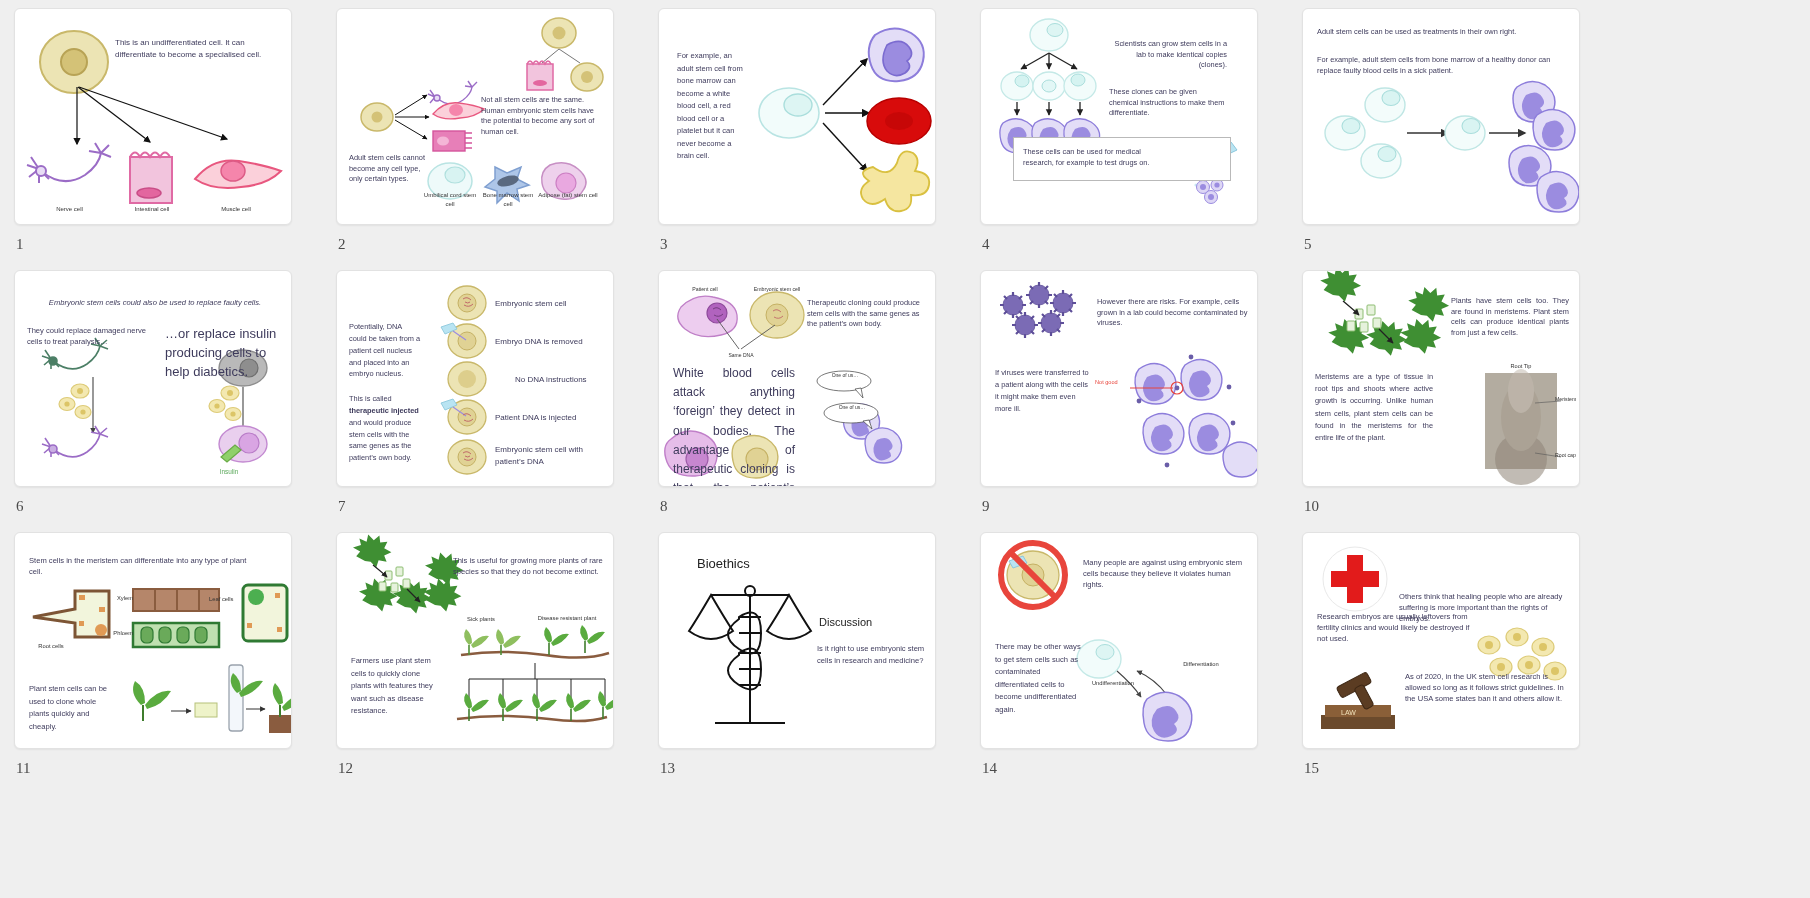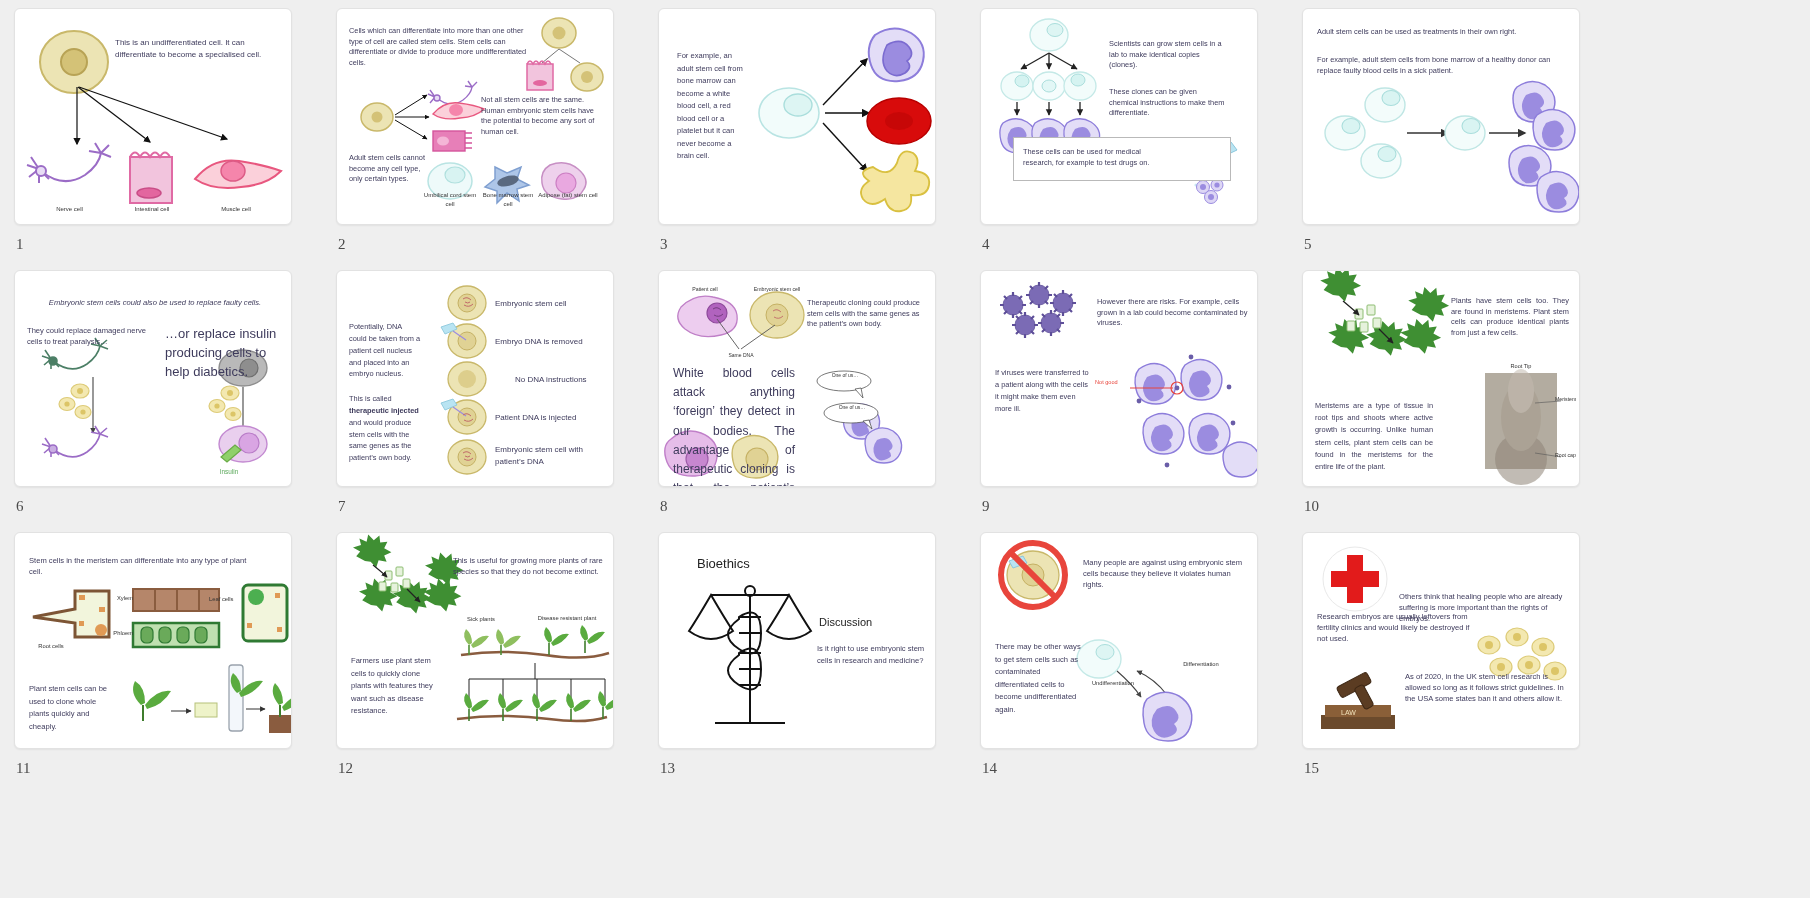--- a/index.html
+++ b/index.html
@@ -128,21 +128,20 @@
             <path d="M128,124 h7 M128,129 h7 M128,134 h7 M128,139 h7"></path>
           </g>
 
         <ellipse cx="113" cy="172" rx="22" ry="18" fill="#eefafa" stroke="#b9e4e3" stroke-width="1.5"></ellipse>
         <ellipse cx="118" cy="166" rx="10" ry="8" fill="#d8f3f2" stroke="#b0e0de" stroke-width="1.2"></ellipse>
         <path d="M158,158 l12,6 l14,-6 l-4,12 l12,6 l-12,4 l2,12 l-12,-8 l-10,10 l0,-12 l-12,-4 l10,-8 z" fill="#aec6e8" stroke="#7f9fd0" stroke-width="1.5"></path>
         <ellipse cx="171" cy="172" rx="11" ry="5" fill="#5a6980" transform="rotate(-15 171 172)"></ellipse>
         <path d="M213,156 q16,-6 28,4 q12,10 6,20 q-6,12 -22,10 q-18,-2 -20,-16 q-2,-12 8,-18 z" fill="#eed1ec" stroke="#c78fc4" stroke-width="1.5"></path>
         <circle cx="229" cy="174" r="10" fill="#e9a8e0" stroke="#cd7fc4" stroke-width="1.2"></circle>
       </svg>
-      <div class="txt" style="left:12px;top:17px;width:178px;font-size:7.4px;">Cells which can differentiate into more than one other type of cell are called stem cells. Stem cells can differentiate or divide to produce more undifferentiated cells.</div>
       <div class="txt" style="left:144px;top:86px;width:122px;font-size:7.4px;">Not all stem cells are the same. Human embryonic stem cells have the potential to become any sort of human cell.</div>
       <div class="txt" style="left:12px;top:144px;width:76px;font-size:7.4px;">Adult stem cells cannot become any cell type, only certain types.</div>
       <div class="lbl" style="left:84px;top:182px;width:58px;font-size:6px;line-height:1.5;">Umbilical cord stem cell</div>
       <div class="lbl" style="left:142px;top:182px;width:58px;font-size:6px;line-height:1.5;">Bone marrow stem cell</div>
       <div class="lbl" style="left:200px;top:182px;width:62px;font-size:6px;line-height:1.5;">Adipose (fat) stem cell</div>
     </div>
     <div class="slidenum">2</div>
   </div>
 
   <div class="cell">
@@ -215,21 +214,21 @@
         <circle cx="215" cy="176" r="1.6" fill="#c8e8f4"></circle>
         <g>
           <circle cx="222" cy="178" r="6.5" fill="#ddd6f5" stroke="#9b8ce0" stroke-width="1"></circle>
           <circle cx="236" cy="176" r="6" fill="#ddd6f5" stroke="#9b8ce0" stroke-width="1"></circle>
           <circle cx="230" cy="188" r="6.5" fill="#ddd6f5" stroke="#9b8ce0" stroke-width="1"></circle>
           <circle cx="222" cy="178" r="3" fill="#9b8ce0"></circle>
             <circle cx="236" cy="176" r="2.6" fill="#9b8ce0"></circle>
             <circle cx="230" cy="188" r="3" fill="#9b8ce0"></circle>
         </g>
       </svg>
-      <div class="txt" style="left:128px;top:30px;width:118px;font-size:7.4px;">Scientists can grow stem cells in a lab to make identical copies (clones).</div>
+      <div class="txt" style="left:128px;top:30px;width:118px;font-size:7.4px;text-align:right;">Scientists can grow stem cells in a lab to make identical copies (clones).</div>
       <div class="txt" style="left:128px;top:78px;width:118px;font-size:7.4px;">These clones can be given chemical instructions to make them differentiate.</div>
       <div class="boxed" style="left:32px;top:128px;width:218px;height:44px;"></div>
       <div class="txt" style="left:42px;top:138px;width:150px;font-size:7.4px;">These cells can be used for medical research, for example to test drugs on.</div>
     </div>
     <div class="slidenum">4</div>
   </div>
 
   <div class="cell">
     <div class="slide">
       <svg width="278" height="217">
@@ -520,21 +519,21 @@
           <ellipse cx="218" cy="188" rx="26" ry="26" fill="#8e8477"></ellipse>
           <ellipse cx="218" cy="146" rx="20" ry="34" fill="#a59b8c"></ellipse>
           <ellipse cx="218" cy="120" rx="13" ry="22" fill="#c3bbb0"></ellipse>
         </g>
         <g stroke="#555" stroke-width="0.6" fill="none">
           <path d="M232,132 L258,130"></path>
             <path d="M232,182 L258,186"></path>
         </g>
       </svg>
       <div class="txt just" style="left:148px;top:25px;width:118px;font-size:7.4px;">Plants have stem cells too. They are found in meristems. Plant stem cells can produce identical plants from just a few cells.</div>
-      <div class="txt just" style="left:12px;top:100px;width:118px;font-size:7.4px;line-height:1.65;margin-top:29px;">Meristems are a type of tissue in root tips and shoots where active growth is occurring. Unlike human stem cells, plant stem cells can be found in the meristems for the entire life of the plant.</div>
+      <div class="txt just" style="left:12px;top:100px;width:118px;font-size:7.4px;line-height:1.65;">Meristems are a type of tissue in root tips and shoots where active growth is occurring. Unlike human stem cells, plant stem cells can be found in the meristems for the entire life of the plant.</div>
       <div class="lbl" style="left:182px;top:92px;width:72px;font-size:5.6px;">Root Tip</div>
       <div class="lbl" style="left:252px;top:125px;width:34px;font-size:5.2px;text-align:left;">Meristem</div>
       <div class="lbl" style="left:252px;top:181px;width:34px;font-size:5.2px;text-align:left;">Root cap</div>
     </div>
     <div class="slidenum">10</div>
   </div>
 
   <div class="cell">
     <div class="slide">
       <svg width="278" height="217">

